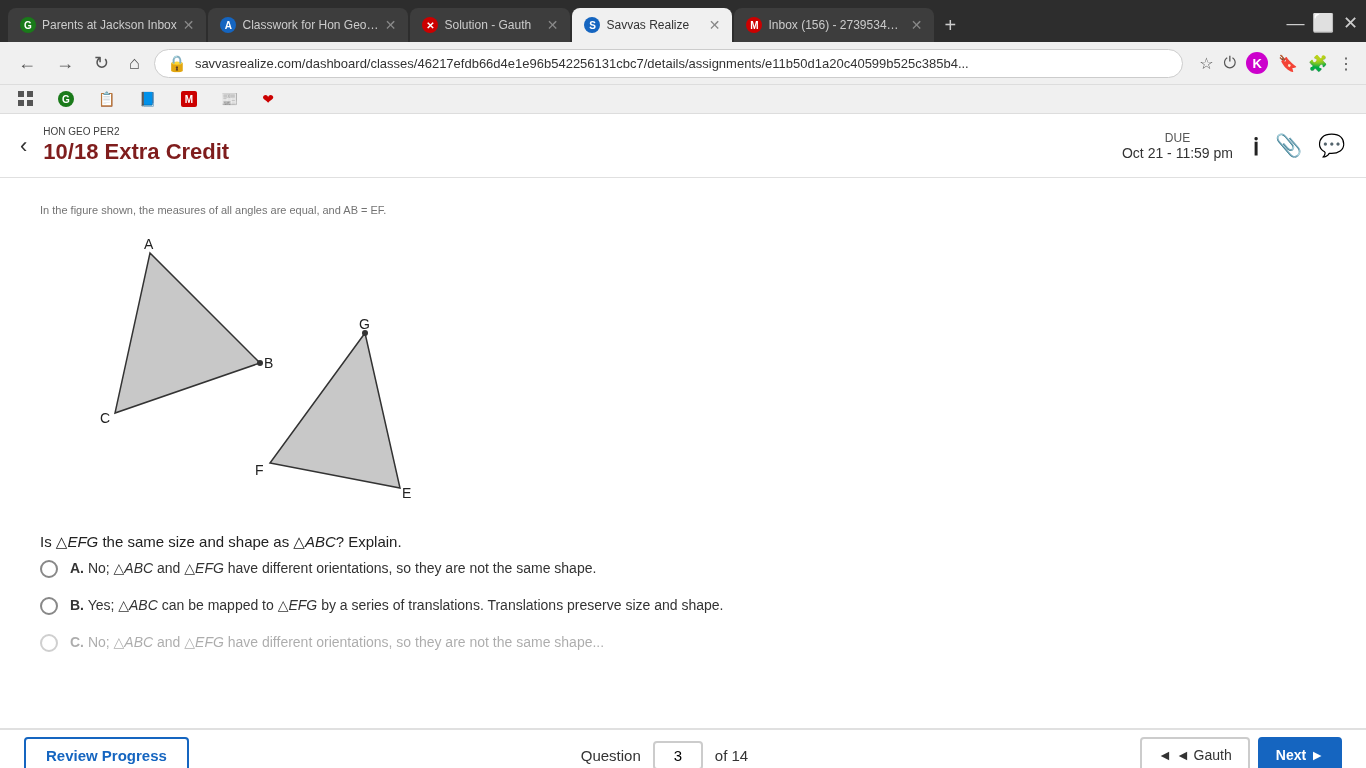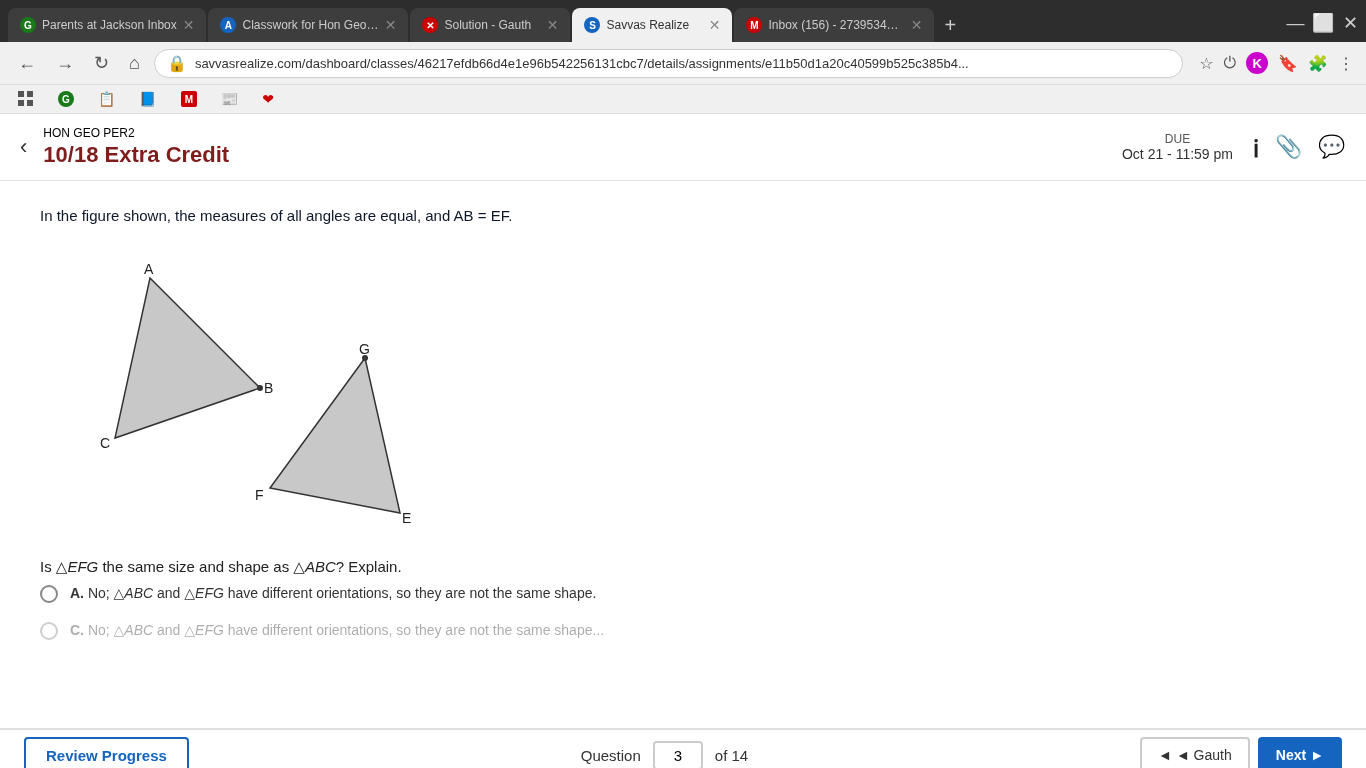--- a/index.html
+++ b/index.html
@@ -28,31 +28,31 @@
     .bookmarks-bar { display: flex; align-items: center; padding: 4px 12px; background: #f0f0f0; gap: 12px; border-bottom: 1px solid #ddd; }
     .bookmark-item { display: flex; align-items: center; gap: 4px; font-size: 12px; color: #333; cursor: pointer; padding: 2px 6px; border-radius: 4px; }
 
     
     .page-content { background: white; height: calc(768px - 34px - 38px - 30px); display: flex; flex-direction: column; }
 
     
     .assignment-header { display: flex; align-items: center; padding: 12px 20px; border-bottom: 1px solid #e0e0e0; background: white; }
     .back-btn { font-size: 22px; color: #333; cursor: pointer; margin-right: 16px; text-decoration: none; }
     .assignment-info { flex: 1; }
-    .class-name { font-size: 12px; color: #000000; margin-bottom: 2px; }
+    .class-name { font-size: 10px; color: #404040; margin-bottom: 2px; }
     .assignment-title { font-size: 22px; font-weight: bold; color: #7f1d1d; }
     .due-info { text-align: center; }
     .due-label { font-size: 12px; color: #555; }
     .due-date { font-size: 14px; color: #333; }
     .header-icons { display: flex; align-items: center; gap: 16px; margin-left: 20px; }
     .header-icon { font-size: 22px; color: #444; cursor: pointer; }
 
     
     .question-area { flex: 1; overflow-y: auto; padding: 24px 40px; background: white; }
-    .question-text { font-size: 15px; color: #0f172a; margin-bottom: 20px; line-height: 1.5; }
+    .question-text { font-size: 11px; color: #737373; margin-bottom: 4px; line-height: 1.5; }
     .figure-container { margin-bottom: 20px; }
     
     
     .triangle-figure { display: block; }
 
     .is-question { font-size: 15px; color: #222; margin-bottom: 7px; }
     .answer-option { display: flex; align-items: flex-start; gap: 12px; margin-bottom: 16px; font-size: 14px; color: #333; line-height: 1.5; }
     .radio-circle { width: 18px; height: 18px; border: 2px solid #888; border-radius: 50%; flex-shrink: 0; margin-top: 2px; cursor: pointer; background: white; }
 
     
@@ -202,20 +202,27 @@
     </div>
 
     <div class="answer-option">
       <div class="radio-circle"></div>
       <div>
         <strong>A.</strong>
         <span> No; △<em>ABC</em> and △<em>EFG</em> have different orientations, so they are not the same shape.</span>
       </div>
     </div>
 
+    <div class="answer-option">
+      <div class="radio-circle"></div>
+      <div>
+        <strong>B.</strong>
+        <span> Yes; △<em>ABC</em> can be mapped to △<em>EFG</em> by a series of translations. Translations preserve size and shape.</span>
+      </div>
+    </div>
 
     <div class="answer-option" style="opacity:0.4;">
       <div class="radio-circle"></div>
       <div>
         <strong>C.</strong>
         <span> No; △<em>ABC</em> and △<em>EFG</em> have different orientations, so they are not the same shape...</span>
       </div>
     </div>
   </div>
 

